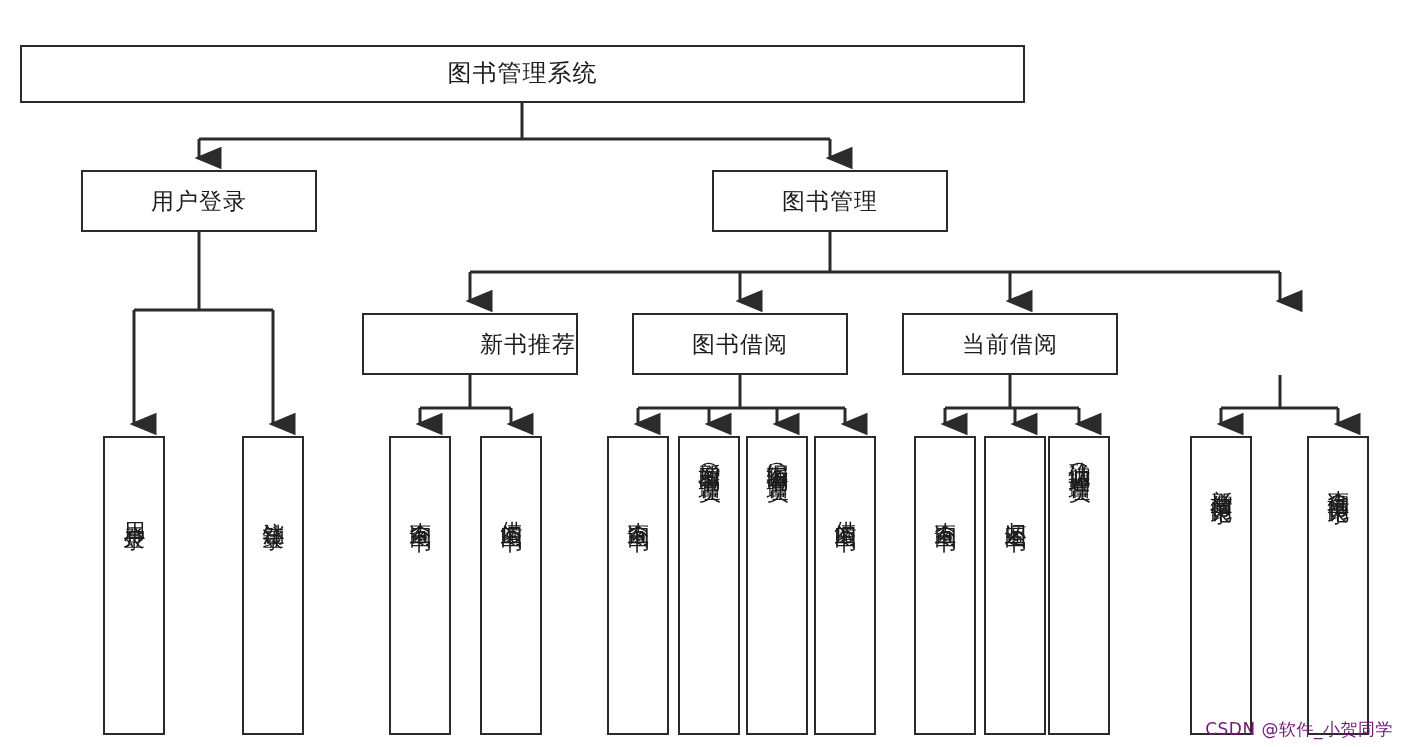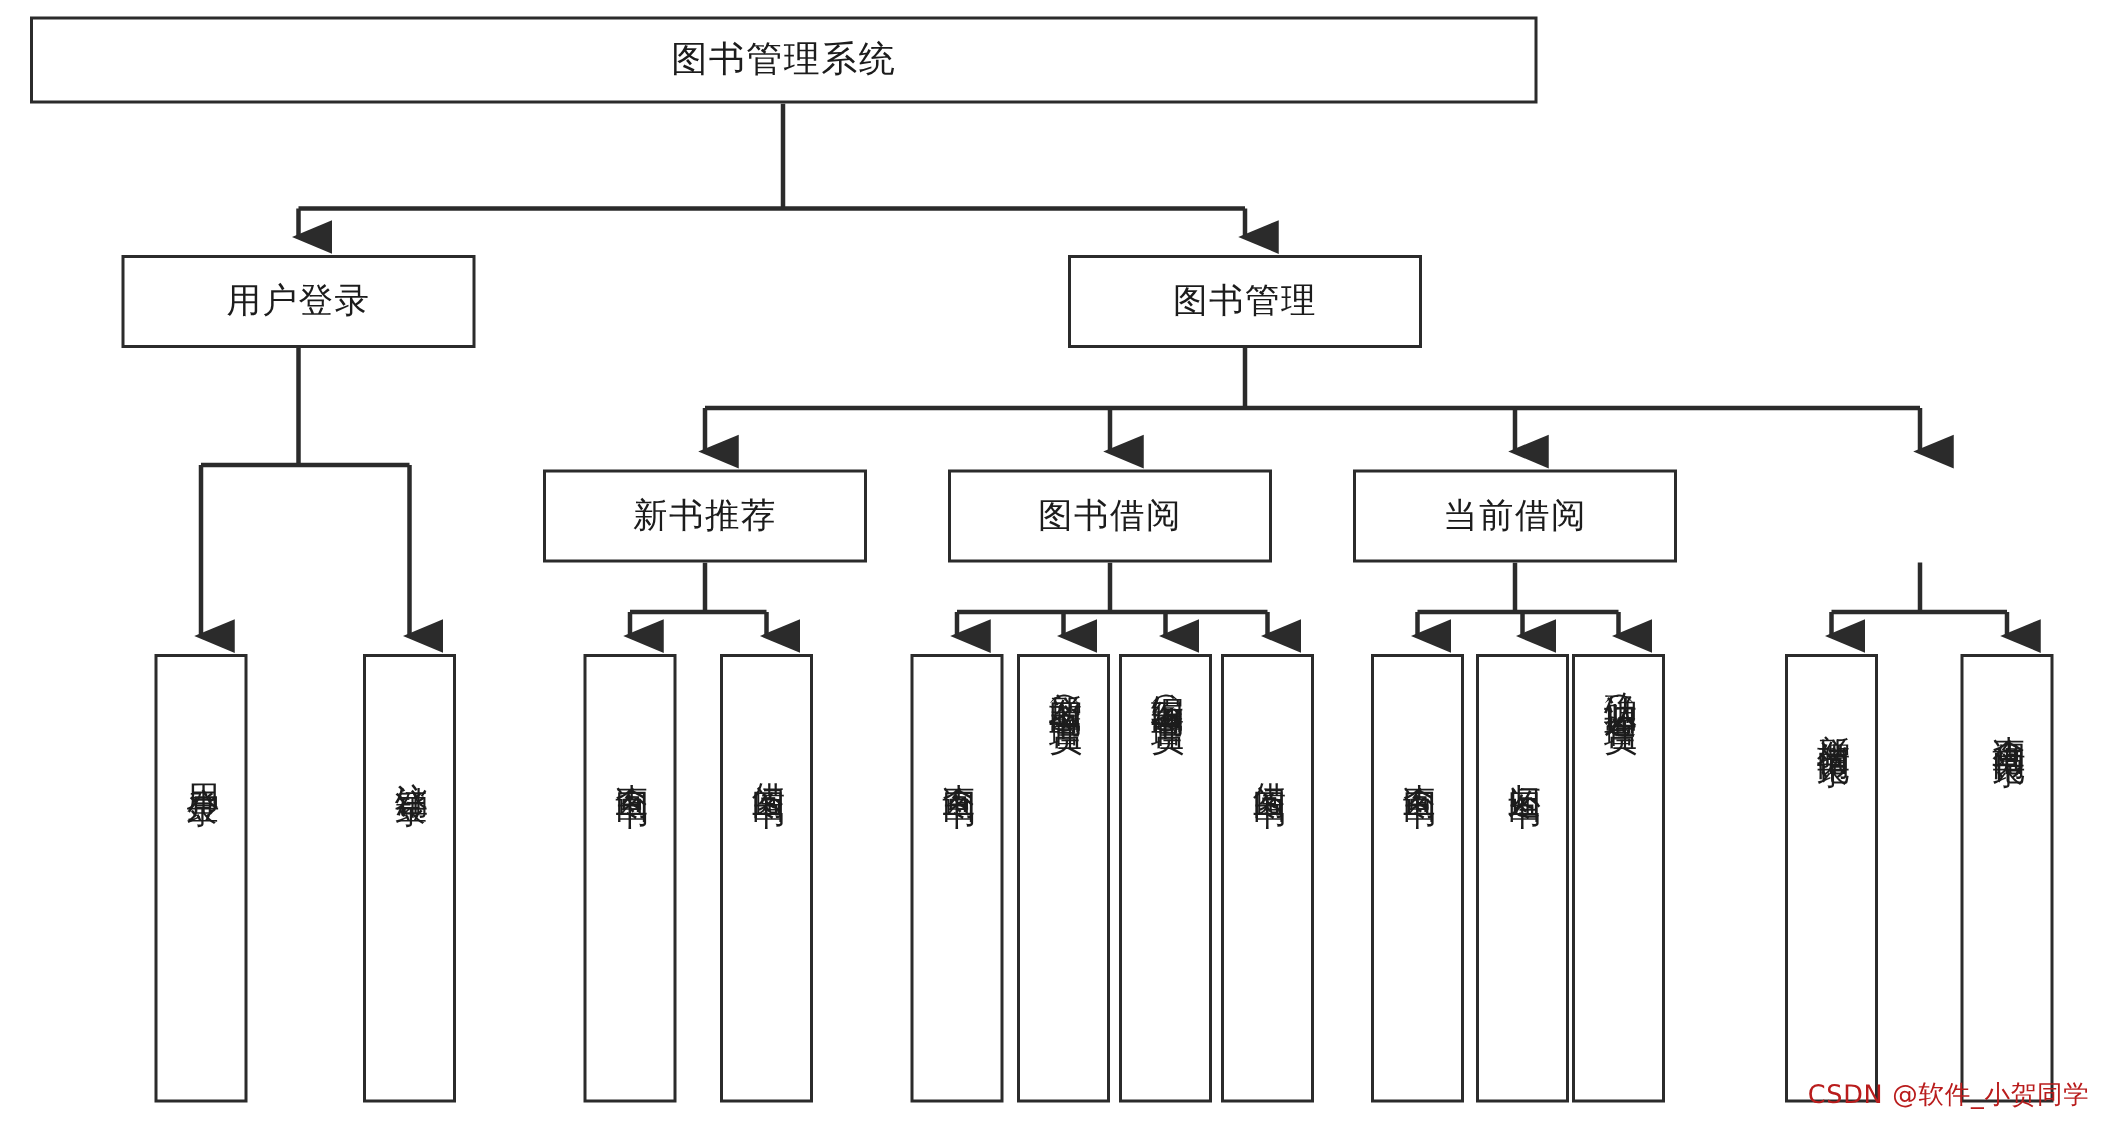--- a/index.html
+++ b/index.html
@@ -34,21 +34,21 @@
     display: flex;
     align-items: center;
     justify-content: center;
     color: #1c1c1c;
   }
   .node.h {
     font-size: 23px;
     letter-spacing: 1px;
     line-height: 1.15;
   }
-  .node.h.lvl1 { font-size: 24px; }
+  .node.h.lvl1 { font-size: 24px; margin-top: 34px; }
   .node.v {
     align-items: flex-start;
     justify-content: center;
     padding-top: 6px;
   }
   .vtext {
     writing-mode: vertical-rl;
     text-orientation: upright;
     font-size: 22px;
     line-height: 1.22;
@@ -60,21 +60,21 @@
     margin-top: 60px;
   }
   .vtext.midsm {
     margin-top: 28px;
   }
   .watermark {
     position: absolute;
     right: 12px;
     bottom: 6px;
     font-size: 17px;
-    color: #b91c1c;
+    color: #701a75;
     letter-spacing: 0.5px;
     white-space: nowrap;
     font-family: "DejaVu Sans", "Liberation Sans", sans-serif;
   }
 </style>
 </head>
 <body>
 
 <div id="canvas">
 
@@ -132,21 +132,21 @@
     <span>图书管理系统</span>
   </div>
 
   <div class="node h" style="left:81px; top:170px; width:236px; height:62px;">
     <span>用户登录</span>
   </div>
   <div class="node h" style="left:712px; top:170px; width:236px; height:62px;">
     <span>图书管理</span>
   </div>
 
-  <div class="node h" style="left:362px; top:313px; width:216px; height:62px;">
+  <div class="node h" style="left:362px; top:313px; width:216px; height:62px;justify-content:flex-end;">
     <span>新书推荐</span>
   </div>
   <div class="node h" style="left:902px; top:313px; width:216px; height:62px;">
     <span>当前借阅</span>
   </div>
   <div class="node h" style="left:632px; top:313px; width:216px; height:62px;">
     <span>图书借阅</span>
   </div>
 
   <div class="node v" style="left:103px; top:436px; width:62px; height:299px;">

